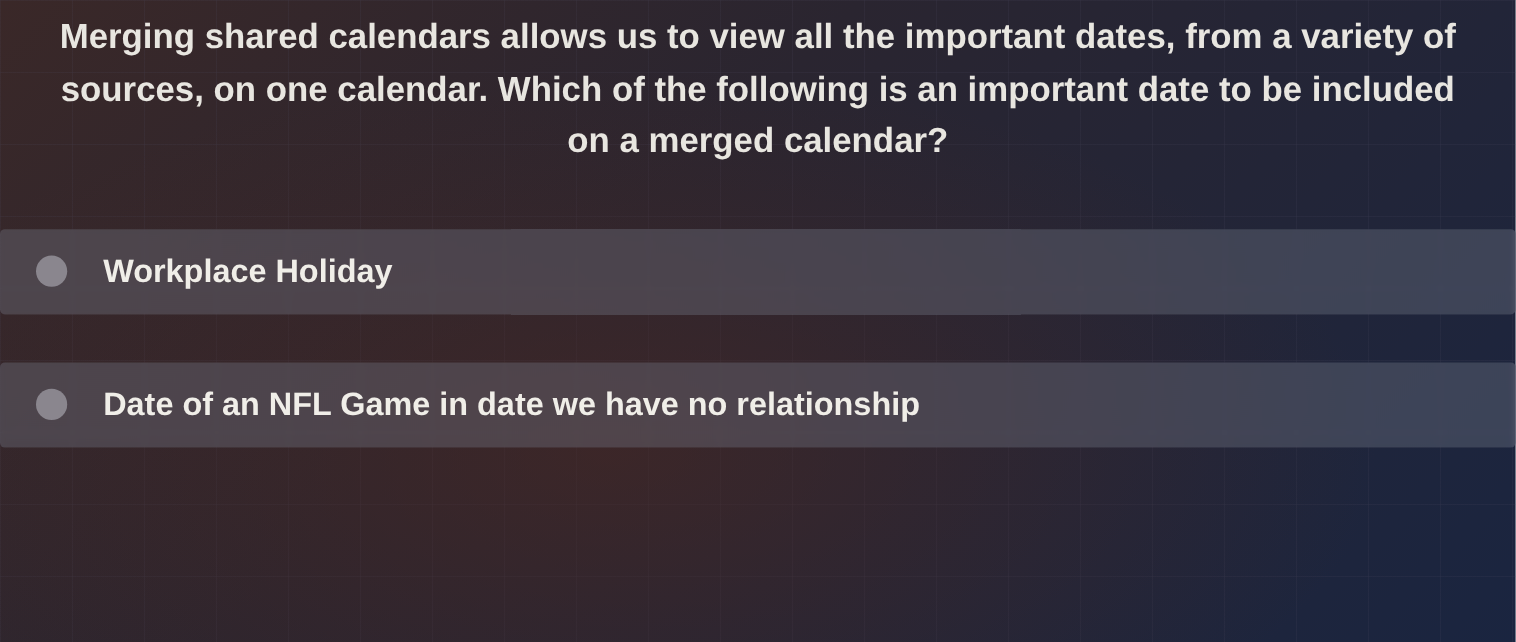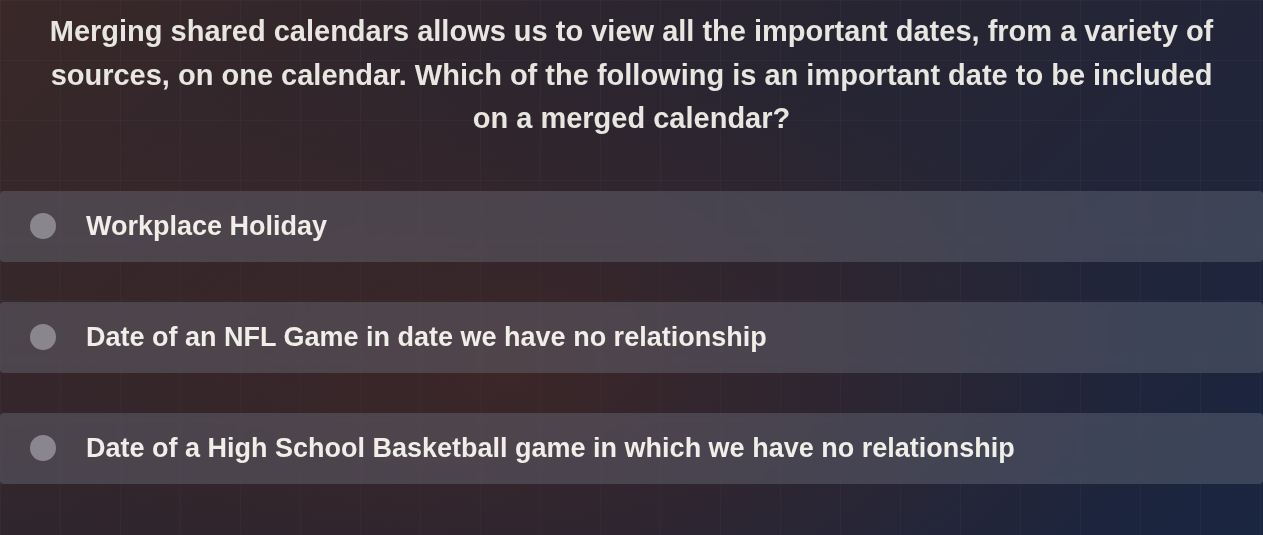--- a/index.html
+++ b/index.html
@@ -75,17 +75,13 @@
 
 <div class="options">
   <div class="option">
     <div class="radio"></div>
     <div class="option-label">Workplace Holiday</div>
   </div>
   <div class="option">
     <div class="radio"></div>
     <div class="option-label">Date of an NFL Game in date we have no relationship</div>
   </div>
-  <div class="option">
-    <div class="radio"></div>
-    <div class="option-label">Date of a High School Basketball game in which we have no relationship</div>
-  </div>
 </div>
 
 </body></html>

